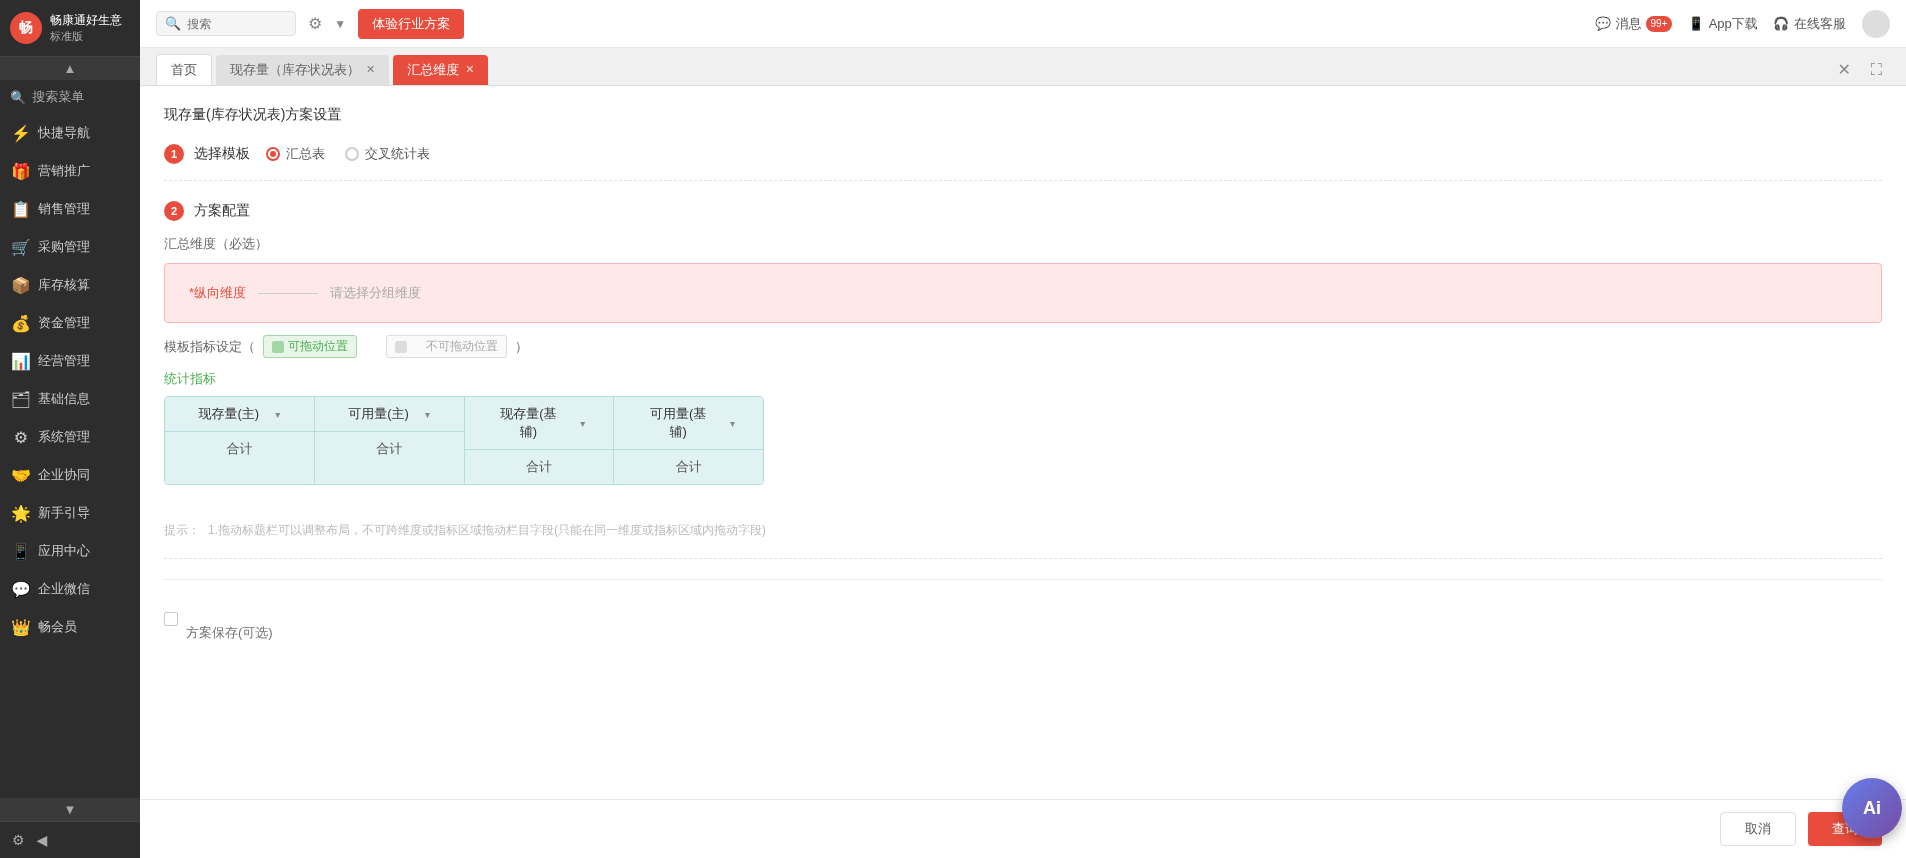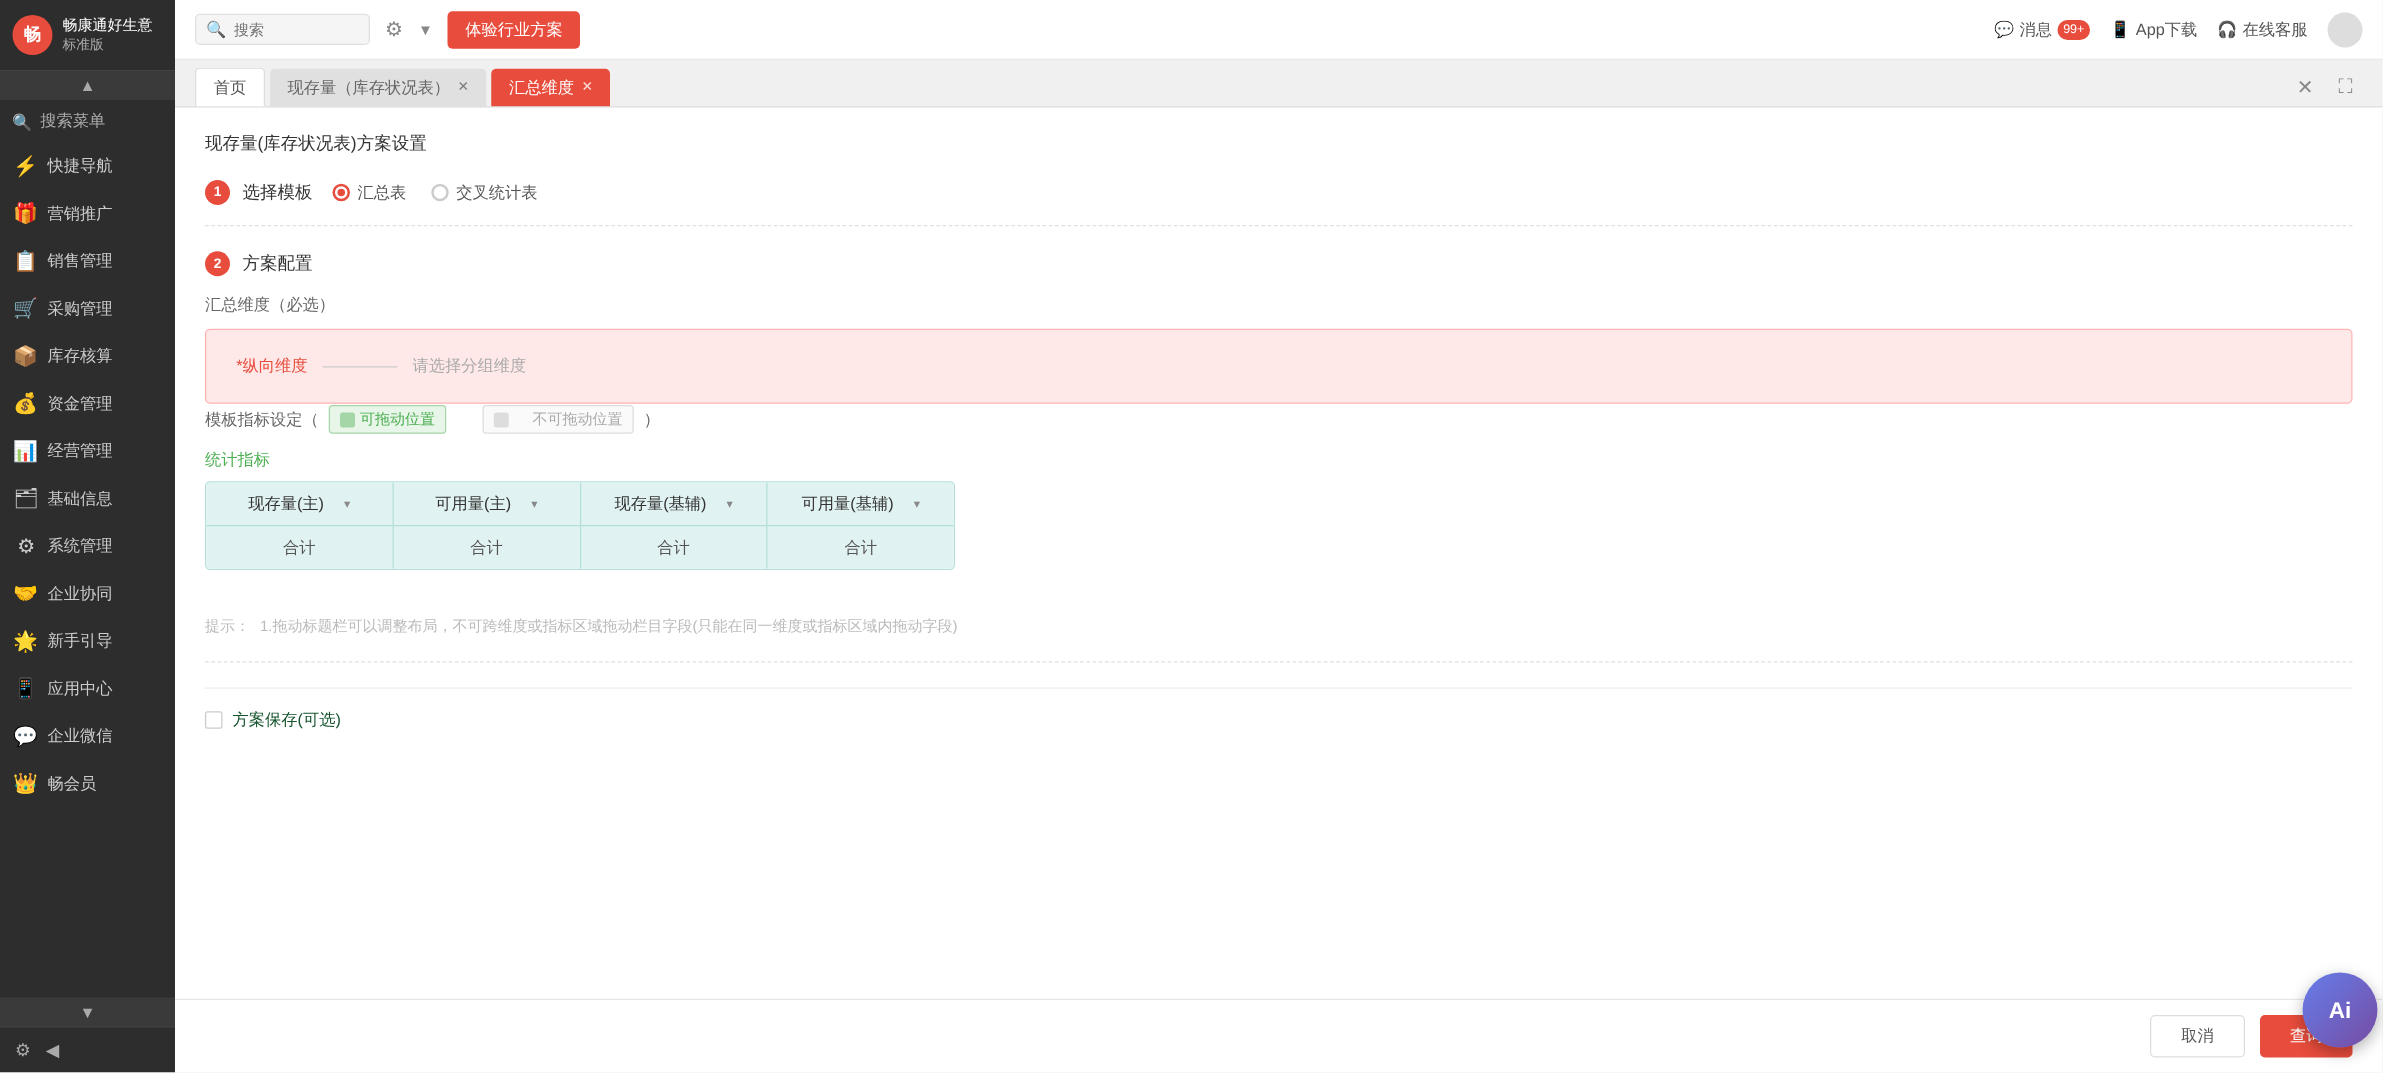--- a/index.html
+++ b/index.html
@@ -303,21 +303,21 @@
       margin-bottom: 10px;
     }
     .dimension-box {
       background: #ffe8e8;
       border: 1px solid #ffb3b3;
       border-radius: 4px;
       padding: 20px 24px;
       display: flex;
       align-items: center;
       gap: 12px;
-      margin-bottom: 1px;
+      margin-bottom: 12px;
     }
     .dimension-label {
       color: #e74c3c;
       font-size: 13px;
     }
     .dimension-line {
       flex: 0 0 60px;
       height: 1px;
       background: #ccc;
     }
@@ -379,21 +379,21 @@
       background: #e0f2f1;
     }
     .stats-col {
       flex: 1;
       min-width: 140px;
       border-right: 1px solid #b2dfdb;
       text-align: center;
     }
     .stats-col:last-child { border-right: none; }
     .stats-col-header {
-      padding: 8px 10px;
+      padding: 8px 28px;
       display: flex;
       align-items: center;
       justify-content: center;
       gap: 16px;
       font-size: 13px;
       color: #333;
       border-bottom: 1px solid #b2dfdb;
     }
     .stats-col-body {
       padding: 8px 10px;
@@ -426,21 +426,22 @@
     }
     .checkbox {
       width: 14px;
       height: 14px;
       border: 1px solid #ccc;
       border-radius: 2px;
       cursor: pointer;
     }
     .save-label {
       font-size: 13px;
-      color: #14532d;
+      color: #737373;
+      margin-top: 28px;
     }
 
     
     .footer-bar {
       background: #fff;
       border-top: 1px solid #e8e8e8;
       padding: 12px 24px;
       display: flex;
       justify-content: flex-end;
       gap: 12px;

